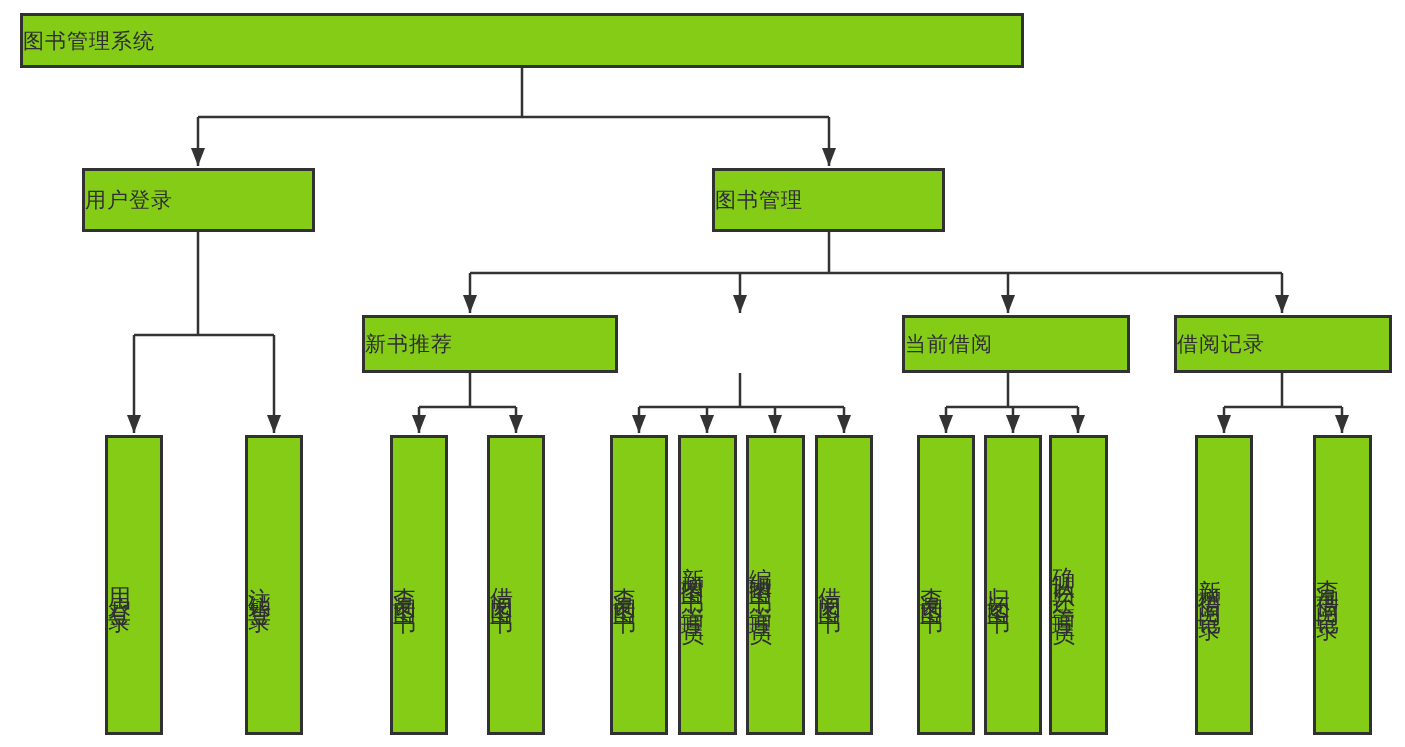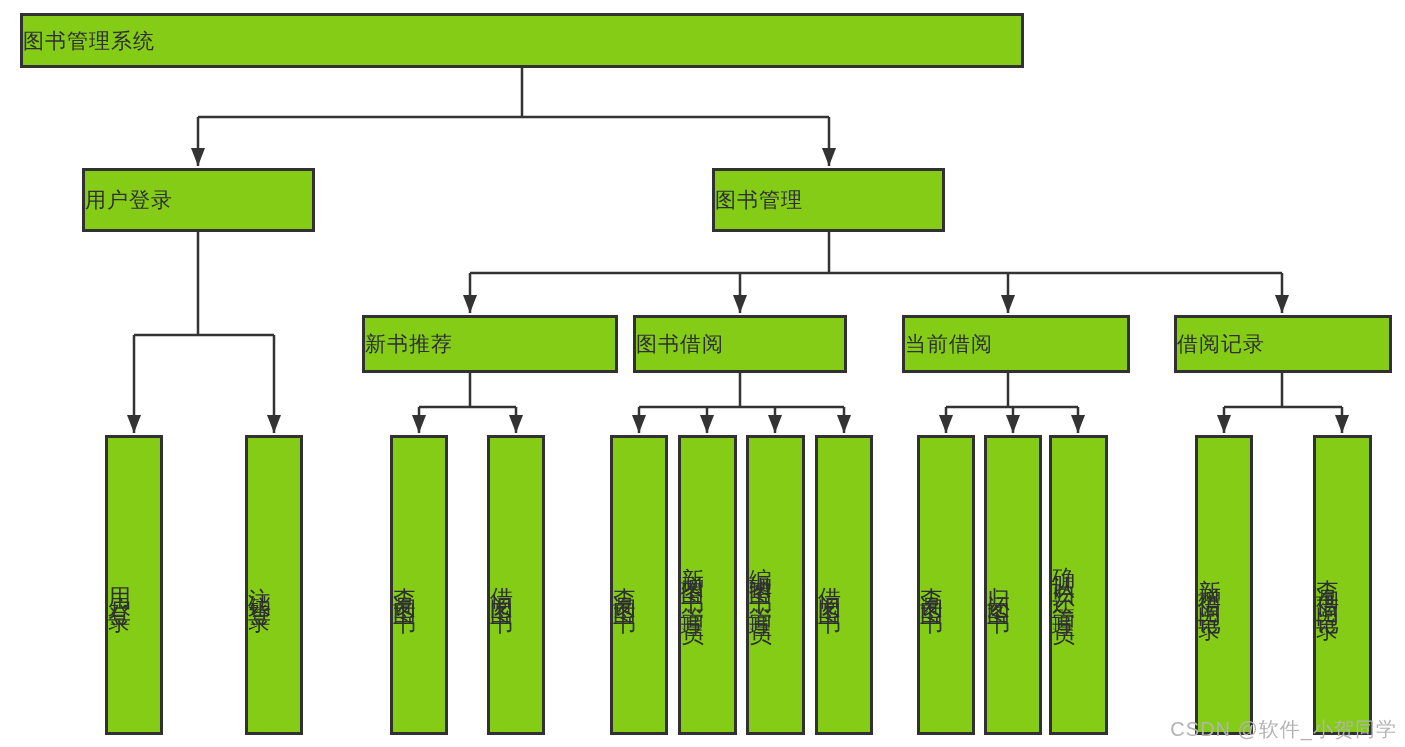--- a/index.html
+++ b/index.html
@@ -100,23 +100,20 @@
   <div class="node hbox" style="left:82px; top:168px; width:233px; height:64px;">
     <span>用户登录</span>
   </div>
   <div class="node hbox" style="left:712px; top:168px; width:233px; height:64px;">
     <span>图书管理</span>
   </div>
 
   <div class="node hbox" style="left:362px; top:315px; width:256px; height:58px;">
     <span>新书推荐</span>
   </div>
-  <div class="node hbox" style="left:633px; top:315px; width:214px; height:58px;">
-    <span>图书借阅</span>
-  </div>
   <div class="node hbox" style="left:902px; top:315px; width:228px; height:58px;">
     <span>当前借阅</span>
   </div>
   <div class="node hbox" style="left:1174px; top:315px; width:218px; height:58px;">
     <span>借阅记录</span>
   </div>
 
   <div class="node vbox" style="left:105px; top:435px; width:58px; height:300px;">
     <span class="vtext">用户登录</span>
   </div>
@@ -154,15 +151,14 @@
     <span class="vtext">确认归还（管理员）</span>
   </div>
 
   <div class="node vbox" style="left:1195px; top:435px; width:58px; height:300px;">
     <span class="vtext">新增借阅记录</span>
   </div>
   <div class="node vbox" style="left:1313px; top:435px; width:59px; height:300px;">
     <span class="vtext">查询借阅记录</span>
   </div>
 
-  <div class="watermark">CSDN @软件_小贺同学</div>
 
 </div>
 
 </body></html>

